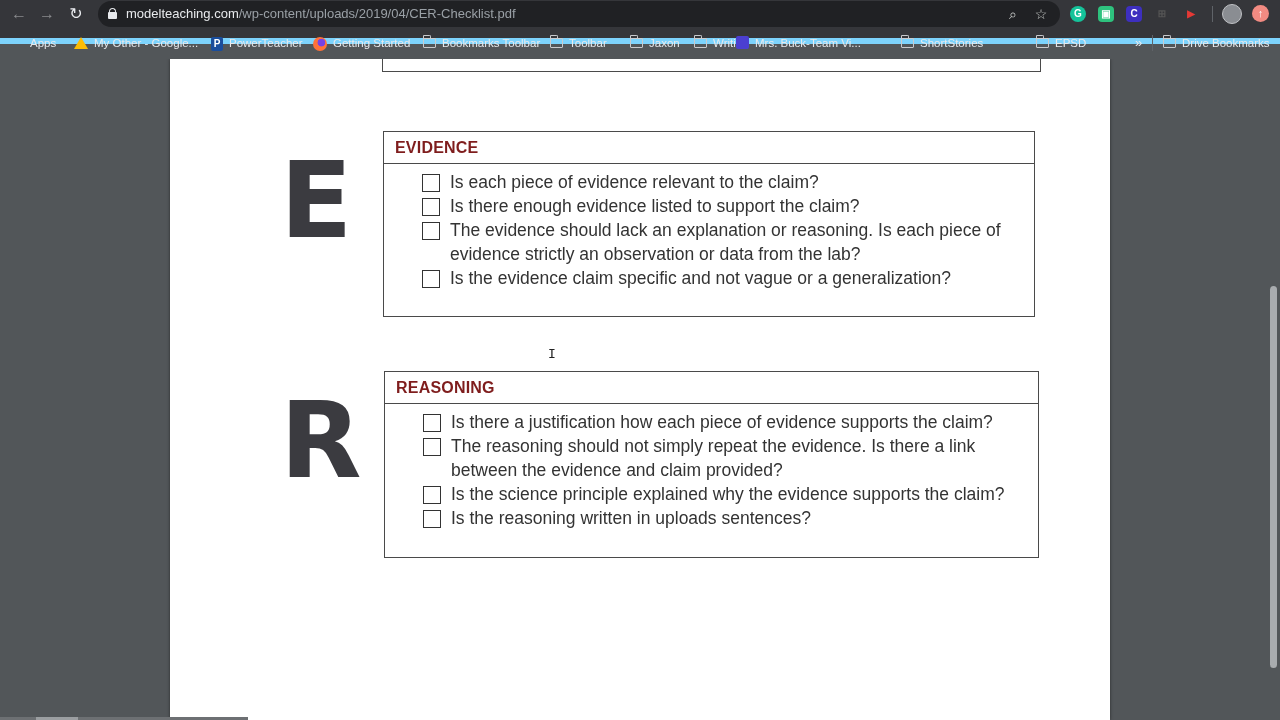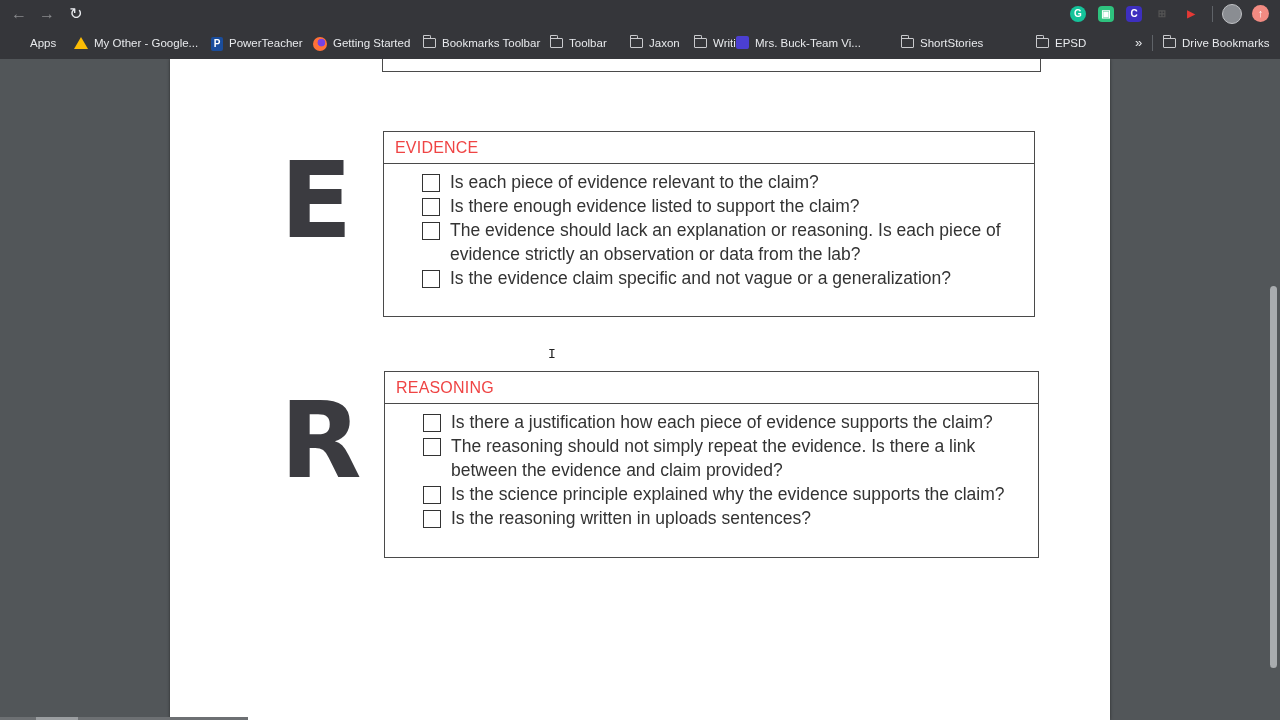--- a/index.html
+++ b/index.html
@@ -8,47 +8,56 @@
   .nav-btn { position: absolute; top: 4px; width: 20px; height: 20px; color: #8a8b8e; font-size: 16px; line-height: 20px; text-align: center; }
   .nav-btn.reload { color: #e8eaed; }
   .omnibox { position: absolute; left: 98px; top: 1px; width: 962px; height: 26px; background: #202124; border-radius: 13px; }
   .lock { position: absolute; left: 10px; top: 7px; width: 9px; height: 11px; }
   .lock .shackle { position: absolute; left: 1px; top: 0; width: 7px; height: 7px; border: 1.5px solid #e8eaed; border-bottom: none; border-radius: 4px 4px 0 0; }
   .lock .body { position: absolute; left: 0; top: 4px; width: 9px; height: 7px; background: #e8eaed; border-radius: 1px; }
   .url { position: absolute; left: 28px; top: 5px; font-size: 13px; color: #9aa0a6; white-space: nowrap; }
   .url .host { color: #e8eaed; }
   .omni-icon { position: absolute; top: 4px; width: 18px; height: 18px; color: #c4c7c5; font-size: 14px; line-height: 18px; text-align: center; }
   .ext { position: absolute; top: 6px; width: 16px; height: 16px; border-radius: 4px; font-size: 10px; line-height: 16px; text-align: center; font-weight: bold; color: #fff; }
-  .bookmarks { position: absolute; left: 0; top: 28px; width: 1280px; height: 44px; background: #35363a; border-bottom: 3px solid #7dd3fc; }
+  .bookmarks { position: absolute; left: 0; top: 28px; width: 1280px; height: 16px; background: #35363a; border-bottom: 6px solid #7dd3fc; }
   .bm { position: absolute; top: 7px; height: 16px; font-size: 11.5px; color: #e8eaed; white-space: nowrap; line-height: 16px; }
   .bm .ico { display: inline-block; vertical-align: middle; margin-right: 6px; }
   .folder { width: 13px; height: 10px; border: 1.3px solid #c9cacd; border-radius: 1px; position: relative; top: -1px; }
   .folder::before { content: ""; position: absolute; left: -1px; top: -4px; width: 6px; height: 3px; border: 1.3px solid #c9cacd; border-bottom: none; border-radius: 1px 2px 0 0; }
   .apps-grid { width: 12px; height: 12px; display: inline-grid; grid-template-columns: repeat(3, 3px); gap: 1.5px; position: relative; top: -1px; }
   .apps-grid span { width: 3px; height: 3px; }
   .viewer { position: absolute; left: 0; top: 59px; width: 1280px; height: 661px; background: #525659; overflow: hidden; }
   .page { position: absolute; left: 170px; top: 0; width: 940px; height: 661px; background: #ffffff; box-shadow: 0 0 3px rgba(0,0,0,0.5); }
   .box { position: absolute; border: 1px solid #4a4a4a; background: #fff; }
-  .box-head { height: 32px; border-bottom: 1px solid #4a4a4a; font-weight: normal; font-size: 16px; color: #ef4444; padding: 7px 0 12px 11px; letter-spacing: 0.2px; }
+  .box-head { height: 32px; border-bottom: 1px solid #4a4a4a; font-weight: bold; font-size: 16px; color: #7f1d1d; padding: 7px 0 12px 11px; letter-spacing: 0.2px; }
   .big-letter { position: absolute; font-family: "DejaVu Sans", sans-serif; font-weight: bold; color: #3b3b40; font-size: 106px; line-height: 1; }
   .item { position: absolute; left: 38px; font-size: 17.5px; color: #333; line-height: 24px; white-space: nowrap; }
   .item .cb { position: absolute; left: 0; top: 4px; width: 18px; height: 18px; border: 1.3px solid #333; background: #fff; }
   .item .txt { position: absolute; left: 28px; top: 0; }
   .scrollbar-v { position: absolute; left: 1270px; top: 286px; width: 7px; height: 382px; background: #a9acaf; border-radius: 4px; }
   .scrollbar-h { position: absolute; left: 36px; top: 717px; width: 42px; height: 3px; background: #9b9ea1; }
   .hbar-track { position: absolute; left: 0; top: 717px; width: 248px; height: 3px; background: #6d7073; }
   .cursor { position: absolute; left: 548px; top: 346px; font-size: 13px; color: #222; font-family: "DejaVu Sans Mono", monospace; }
 </style>
 </head>
 <body>
 
 <div class="toolbar">
   <div class="nav-btn" style="left:9px">←</div>
   <div class="nav-btn" style="left:37px">→</div>
   <div class="nav-btn reload" style="left:66px">↻</div>
+  <div class="omnibox">
+    <div class="lock">
+        <div class="shackle"></div>
+        <div class="body"></div>
+      </div>
+    <div class="url"><span class="host">modelteaching.com</span><span>/wp-content/uploads/2019/04/CER-Checklist.pdf</span></div>
+    <div class="omni-icon" style="left:906px">⌕</div>
+    <div class="omni-icon" style="left:934px">☆</div>
+  </div>
   <div class="ext" style="left:1070px;background:#15c39a;border-radius:8px">G</div>
   <div class="ext" style="left:1098px;background:#2ec27e">▣</div>
   <div class="ext" style="left:1126px;background:#3d2fbf">C</div>
   <div class="ext" style="left:1154px;background:transparent;color:#555">⊞</div>
   <div class="ext" style="left:1183px;background:transparent;color:#e53935">▶</div>
   <div style="position:absolute;left:1212px;top:6px;width:1px;height:16px;background:#5f6368"></div>
   <div style="position:absolute;left:1222px;top:4px;width:20px;height:20px;border-radius:10px;background:#8a8d92;border:1px solid #c0c2c5"></div>
   <div style="position:absolute;left:1252px;top:5px;width:17px;height:17px;border-radius:9px;background:#f28b82;color:#fff;font-size:11px;text-align:center;line-height:17px">↑</div>
 </div>
 

